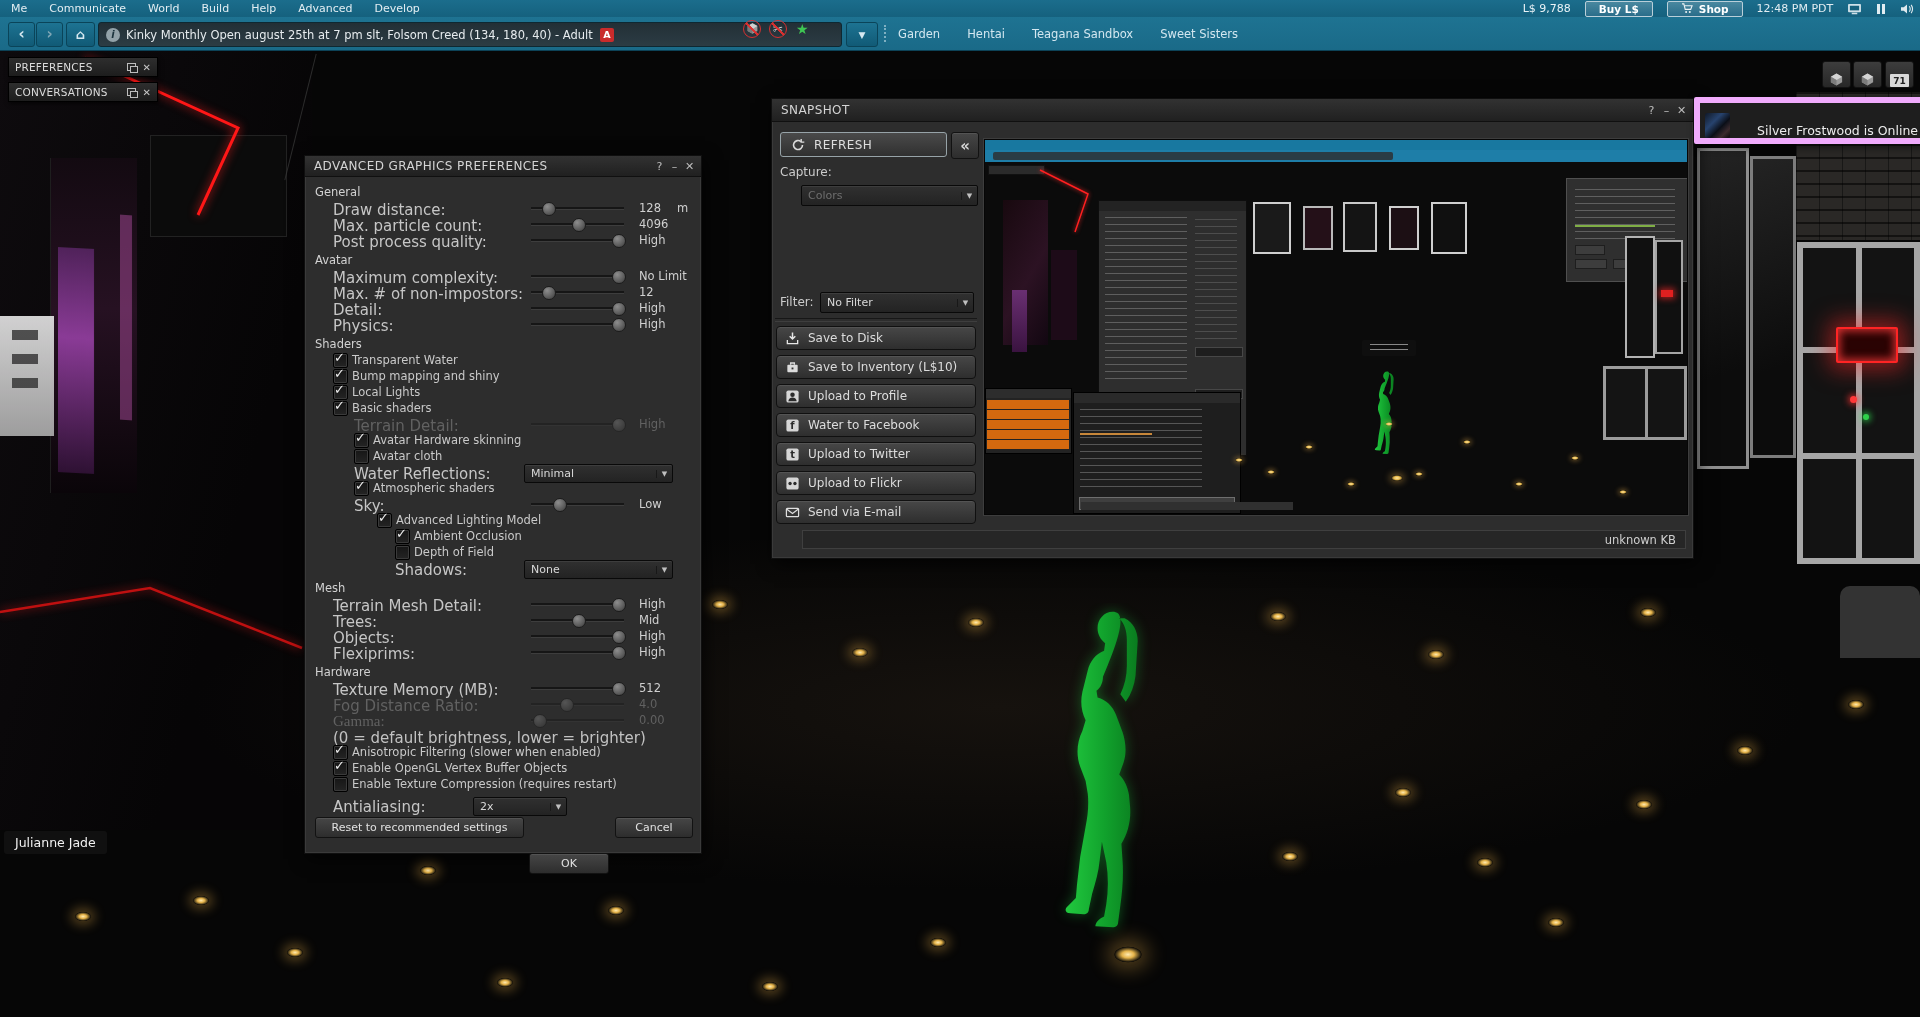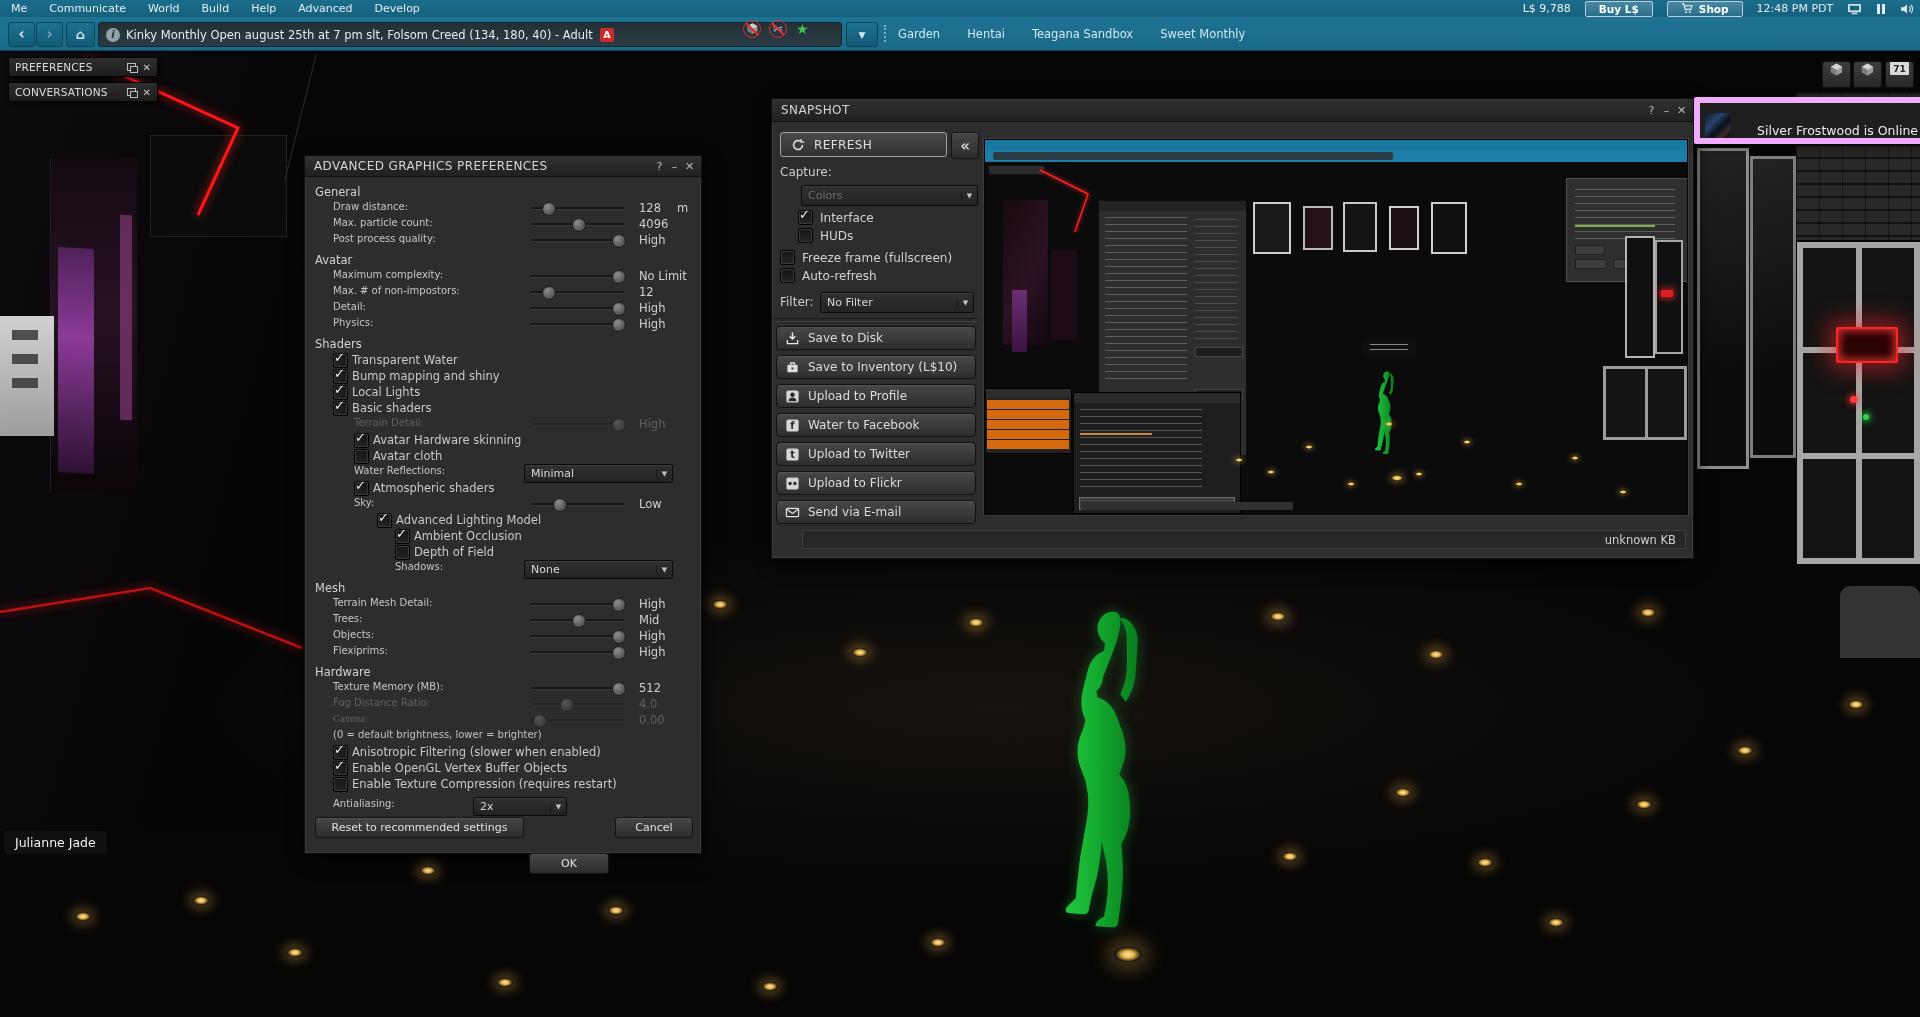--- a/index.html
+++ b/index.html
@@ -50,21 +50,21 @@
   .dockbar .ttl{flex:1;color:#dcdcdc;font-size:10.5px;padding-left:6px;letter-spacing:.2px;}
   .tearoff{width:7px;height:6px;border:1px solid #bdbdbd;position:relative;margin-right:7px;}
   .tearoff::after{content:"";position:absolute;left:2px;top:2px;width:6px;height:5px;border:1px solid #bdbdbd;background:#222;}
   .dockx{color:#c8c8c8;font-size:10px;margin-right:6px;}
   #toast{left:1694px;top:97px;width:220px;height:35px;background:#1e1e1e;border:6px solid #f0abfc;border-radius:2px;
          display:flex;align-items:flex-end;z-index:31;box-shadow:2px 3px 8px rgba(0,0,0,.6);gap:19px;}
   #toast-avatar{width:25px;height:25px;margin:0 8px 0 5px;border-radius:2px;
          background:linear-gradient(135deg,#101826 0%,#27436e 35%,#0b0f18 60%,#3a2a2e 80%,#0a0a0c 100%);}
   #toast-text{color:#ececec;font-size:12.5px;}
   .hudbtn{position:absolute;top:61px;width:27px;height:25px;border-radius:3px;background:linear-gradient(#3d3d3d,#272727);
-          border:1px solid #121212;display:flex;align-items:flex-start;justify-content:center;z-index:31;}
+          border:1px solid #121212;display:flex;align-items:flex-end;justify-content:center;z-index:31;}
   #hud-counter .plate{width:19px;height:13px;background:#d9d9d9;border-radius:1px;color:#222;font-size:9px;
           font-weight:bold;display:flex;align-items:center;justify-content:center;}
 
   
   .dlg{background:#2d2d2d;border:1px solid #0f0f0f;box-shadow:3px 5px 16px rgba(0,0,0,.7), inset 0 0 0 1px #3a3a3a;z-index:20;}
   .titlebar{height:20px;background:linear-gradient(#323232,#202020);border-bottom:1px solid #101010;
             display:flex;align-items:center;}
   .titlebar .ttext{flex:1;color:#d4d4d4;font-size:12px;letter-spacing:.4px;padding-left:9px;white-space:nowrap;}
   .wctl{color:#bdbdbd;font-size:11px;width:15px;text-align:center;}
   .cb{width:13px;height:13px;background:linear-gradient(#161616,#242424);border:1px solid #000;border-radius:2px;
@@ -80,21 +80,21 @@
   .slider{position:relative;height:14px;width:93px;}
   .slider .track{position:absolute;left:0;right:0;top:6px;height:2px;background:#161616;border-bottom:1px solid #3d3d3d;}
   .slider .knob{position:absolute;top:1px;width:12px;height:12px;border-radius:50%;border:1px solid #1c1c1c;
                 background:radial-gradient(circle at 35% 30%,#8d8d8d,#4f4f4f 75%);}
 
   
   #gfx{left:304px;top:155px;width:396px;height:697px;}
   #gfx-rows{position:absolute;left:0;top:24px;right:0;}
   .gfx-section{height:16px;line-height:16px;margin-top:4px;color:#d2d2d2;font-size:11.5px;padding-left:10px;}
   .gfx-row{position:relative;height:16px;}
-  .gfx-row .lbl{position:absolute;top:1px;font-size:10px;color:#c6c6c6;white-space:nowrap;}
+  .gfx-row .lbl{position:absolute;top:1px;font-size:15px;color:#c6c6c6;white-space:nowrap;}
   .gfx-row .slider{position:absolute;left:226px;top:1px;}
   .gfx-row .val{position:absolute;left:334px;top:1px;font-size:11.5px;color:#d0d0d0;white-space:nowrap;}
   .gfx-row .unit{position:absolute;left:372px;top:1px;font-size:11.5px;color:#d0d0d0;}
   .gfx-row .cb{position:absolute;top:1px;}
   .gfx-row .cblabel{position:absolute;top:1px;font-size:11.5px;color:#c9c9c9;white-space:nowrap;}
   .gfx-row .dd{position:absolute;top:0px;}
   .gfx-row.note .lbl{color:#c2c2c2;}
   .gfx-row.dim .lbl,.gfx-row.dim .val,.gfx-row.dim .unit{color:#616161;}
   .gfx-row.dim .slider{opacity:.42;}
   .gfx-row.aa{height:22px;margin-top:5px;}
@@ -334,21 +334,21 @@
       </span>
       <span class="noicon" style="color:#d8d8d8;font-size:12px;">✂<span class="noslash"></span></span>
       <span id="fav-star">★</span>
     </div>
     <div id="addr-caret">▼</div>
     <div id="fav-handle"></div>
     <div id="favorites">
         <span class="fav-item">Garden</span>
         <span class="fav-item">Hentai</span>
         <span class="fav-item">Teagana Sandbox</span>
-        <span class="fav-item">Sweet Monthly</span>
+        <span class="fav-item">Sweet Sisters</span>
       </div>
   </div>
 
   <div class="dockbar abs" style="left:8px;top:57px;">
     <span class="ttl">PREFERENCES</span>
     <span class="tearoff"></span>
     <span class="dockx">✕</span>
   </div>
   <div class="dockbar abs" style="left:8px;top:82px;">
     <span class="ttl">CONVERSATIONS</span>
@@ -622,38 +622,20 @@
       <span>REFRESH</span>
     </div>
     <div id="snap-collapse" class="btn">
         <span>«</span>
       </div>
     <span class="snap-label" style="left:8px;top:66px;">Capture:</span>
     <div id="snap-capture-dd" class="dd">
       <span class="ddtext">Colors</span>
         <span class="ddcaret">▼</span>
     </div>
-    <div id="snap-options">
-        <div class="snap-opt" style="margin-left: 26px;">
-          <span class="cb on"></span>
-          <span class="olabel">Interface</span>
-        </div>
-        <div class="snap-opt" style="margin-left: 26px;">
-          <span class="cb"></span>
-          <span class="olabel">HUDs</span>
-        </div>
-        <div class="snap-opt" style="margin-left: 8px; margin-top: 5px;">
-          <span class="cb"></span>
-          <span class="olabel">Freeze frame (fullscreen)</span>
-        </div>
-        <div class="snap-opt" style="margin-left: 8px;">
-          <span class="cb"></span>
-          <span class="olabel">Auto-refresh</span>
-        </div>
-      </div>
     <span class="snap-label" style="left:8px;top:196px;">Filter:</span>
     <div id="snap-filter-dd" class="dd">
       <span class="ddtext">No Filter</span>
         <span class="ddcaret">▼</span>
     </div>
     <div id="snap-sep"></div>
     <div id="snap-actions">
         <div class="snap-btn">
           <span class="sicon">
             <svg viewBox="0 0 16 16">

